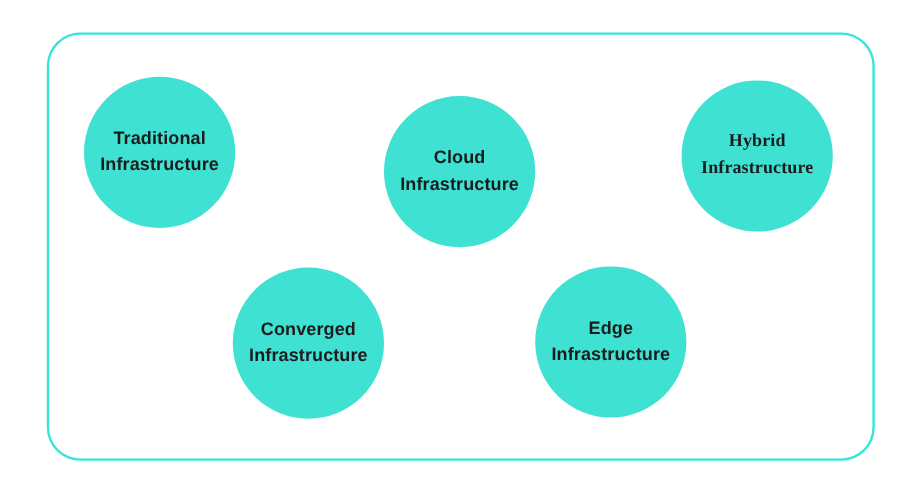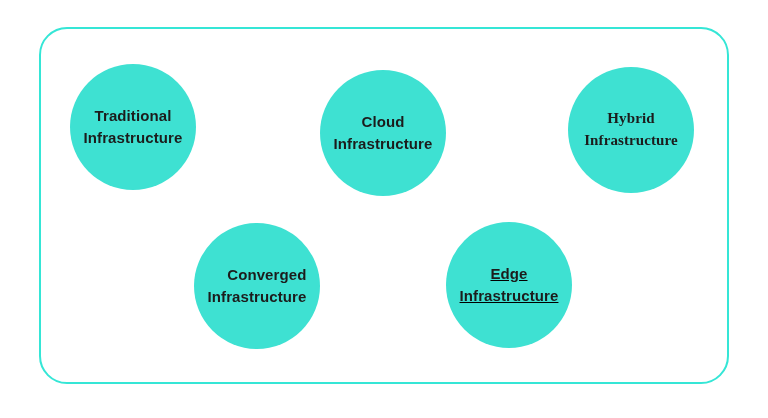--- a/index.html
+++ b/index.html
@@ -41,24 +41,24 @@
   }
   .node-label {
     font-size: 15px;
     line-height: 1.45;
     font-weight: 700;
     color: var(--text-color, #1c1c1c);
     white-space: pre-line;
     letter-spacing: 0.1px;
   }
   .node-traditional { left: 70px;  top: 64px;  }
-  .node-cloud       { left: 320px; top: 70px; text-align: center;  }
+  .node-cloud       { left: 320px; top: 80px; text-align: center;  }
   .node-hybrid      { left: 568px; top: 67px; font-family: Liberation Serif, serif;  }
-  .node-converged   { left: 194px; top: 223px; text-align: right; }
-  .node-edge        { left: 446px; top: 222px; text-decoration: underline; }
+  .node-converged   { left: 194px; top: 223px; }
+  .node-edge        { left: 446px; top: 222px; }
 </style>
 </head>
 <body>
 
 <div class="stage">
   <div class="frame"></div>
 
   <div class="node node-traditional">
     <span class="node-label">Traditional
 Infrastructure</span>

